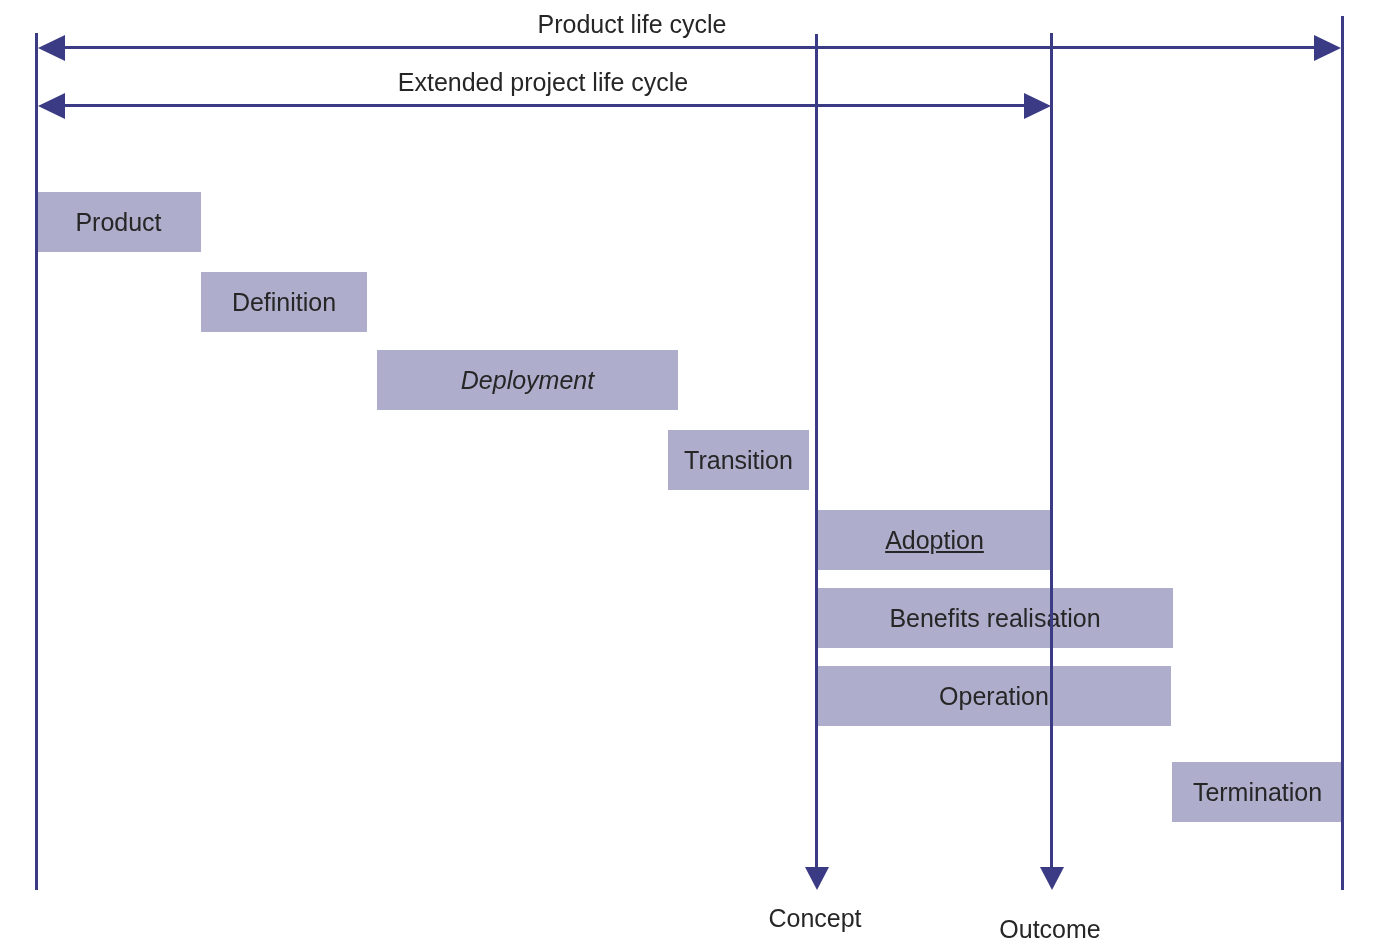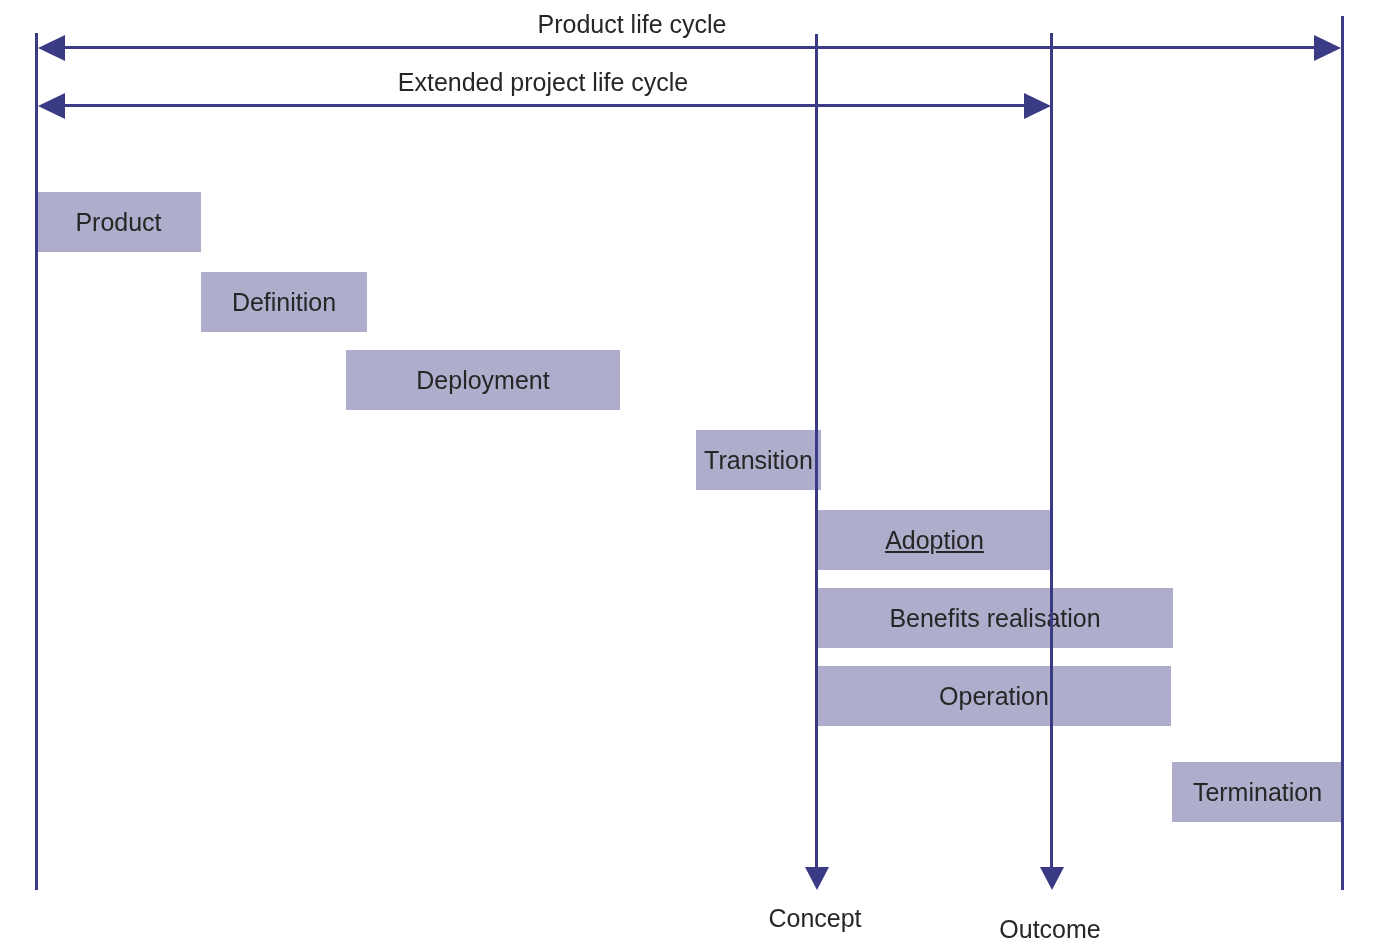--- a/index.html
+++ b/index.html
@@ -101,22 +101,22 @@
     z-index: 1;
   }
   .bar span {
     font-size: 25px;
     line-height: 30px;
     white-space: nowrap;
     color: var(--text);
   }
   .bar-concept     { left: 36px;   top: 192px; width: 165px; }
   .bar-definition  { left: 201px;  top: 272px; width: 166px; }
-  .bar-deployment  { left: 346px;  top: 350px; width: 274px; }
-  .bar-transition  { left: 696px;  top: 430px; width: 125px; }
+  .bar-deployment  { left: 377px;  top: 350px; width: 301px; font-style: italic; }
+  .bar-transition  { left: 668px;  top: 430px; width: 141px; }
   .bar-adoption    { left: 817px;  top: 510px; width: 235px; text-decoration: underline; }
   .bar-benefits    { left: 817px;  top: 588px; width: 356px; }
   .bar-operation   { left: 817px;  top: 666px; width: 354px; }
   .bar-termination { left: 1172px; top: 762px; width: 171px; }
 
   
   .milestone-label {
     position: absolute;
     top: 902px;
     width: 220px;

